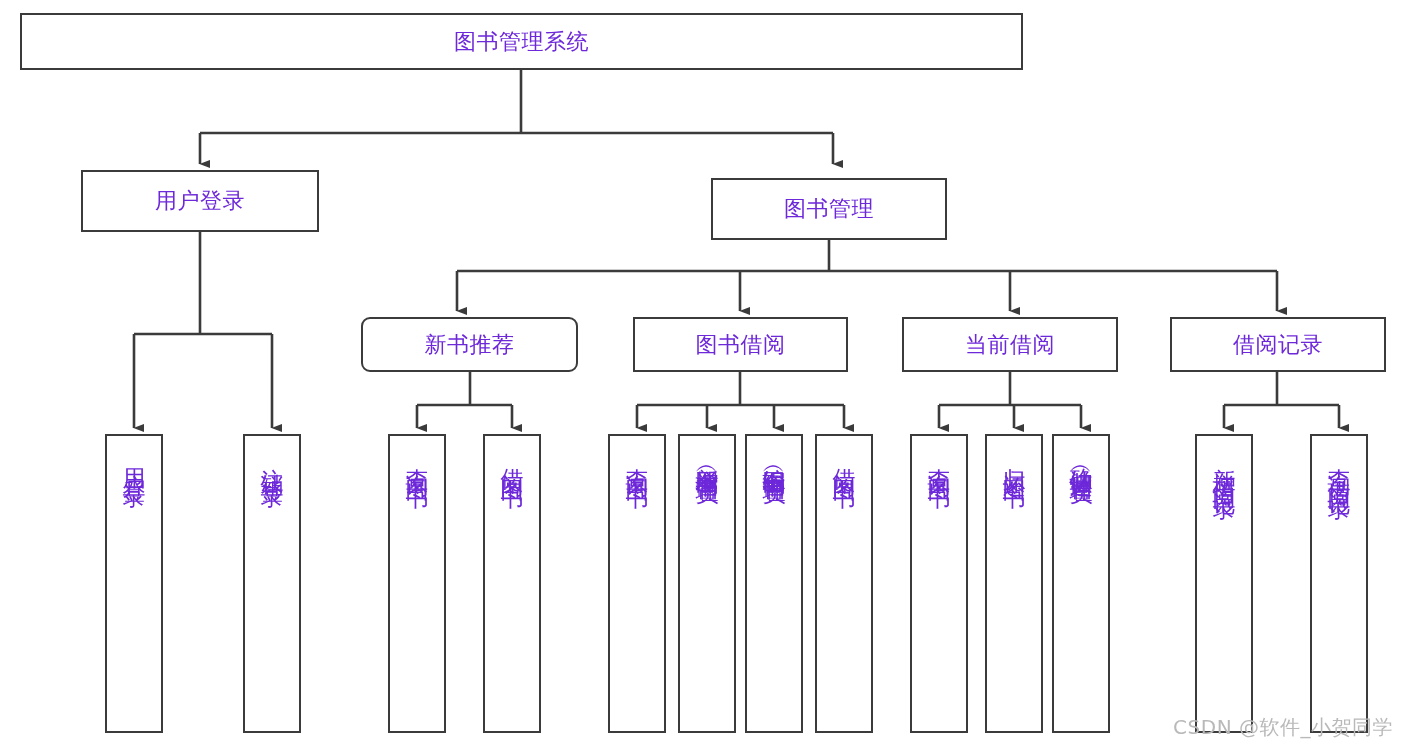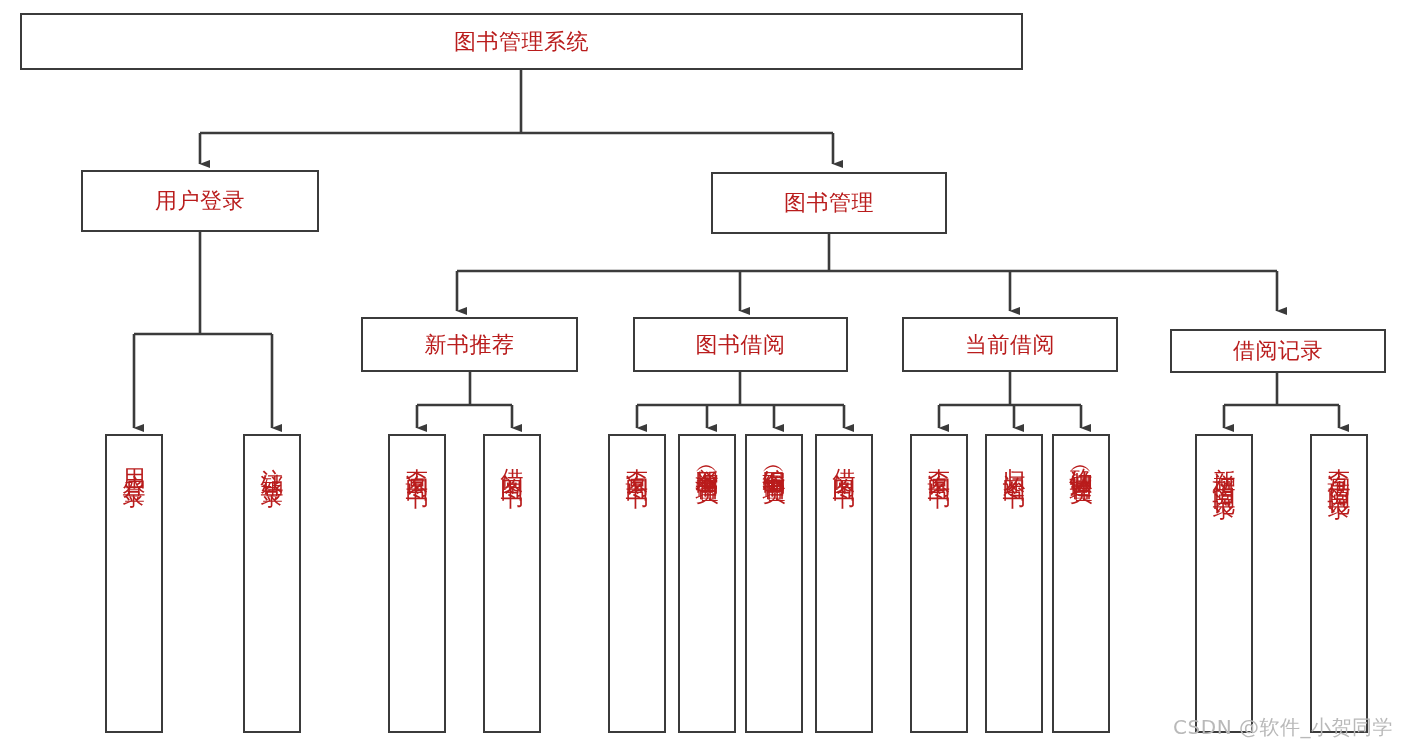--- a/index.html
+++ b/index.html
@@ -24,21 +24,21 @@
     top: 0;
     width: 1405px;
     height: 747px;
     pointer-events: none;
   }
   .node {
     position: absolute;
     box-sizing: border-box;
     border: 2.5px solid #3b3b3b;
     background: #ffffff;
-    color: #b91c1c;
+    color: #6d28d9;
     display: flex;
     align-items: center;
     justify-content: center;
     z-index: 2;
   }
   .node .label {
     display: block;
     text-align: center;
     line-height: 1.18;
     letter-spacing: 0.5px;
@@ -132,34 +132,34 @@
     </g>
   </svg>
 
   <div class="node horiz" id="node-root" style="left: 20px; top: 13px; width: 1003px; height: 57px;">
     <span class="label">图书管理系统</span>
   </div>
 
   <div class="node horiz" id="node-l2-0" style="left: 81px; top: 170px; width: 238px; height: 62px;">
     <span class="label">用户登录</span>
   </div>
-  <div class="node horiz" id="node-l2-1" style="left: 711px; top: 172px; width: 236px; height: 62px; justify-content: center;">
+  <div class="node horiz" id="node-l2-1" style="left: 711px; top: 178px; width: 236px; height: 62px; justify-content: center;">
     <span class="label">图书管理</span>
   </div>
 
-  <div class="node horiz" id="node-l3-0" style="left: 361px; top: 317px; width: 217px; height: 55px;">
+  <div class="node horiz" id="node-l3-0" style="left: 361px; top: 317px; width: 217px; height: 55px; border-radius: 9px;">
     <span class="label">新书推荐</span>
   </div>
   <div class="node horiz" id="node-l3-2" style="left: 902px; top: 317px; width: 216px; height: 55px;">
     <span class="label">当前借阅</span>
   </div>
   <div class="node horiz" id="node-l3-1" style="left: 633px; top: 317px; width: 215px; height: 55px;">
     <span class="label">图书借阅</span>
   </div>
-  <div class="node horiz" id="node-l3-3" style="left: 1170px; top: 329px; width: 216px; height: 44px;">
+  <div class="node horiz" id="node-l3-3" style="left: 1170px; top: 317px; width: 216px; height: 55px;">
     <span class="label">借阅记录</span>
   </div>
 
   <div class="node vert" id="node-leaf-0" style="left: 105px; top: 434px; width: 58px; height: 299px;">
     <span class="label">用户登录</span>
   </div>
   <div class="node vert" id="node-leaf-1" style="left: 243px; top: 434px; width: 58px; height: 299px;">
     <span class="label">注销登录</span>
   </div>
   <div class="node vert" id="node-leaf-2" style="left: 388px; top: 434px; width: 58px; height: 299px;">

